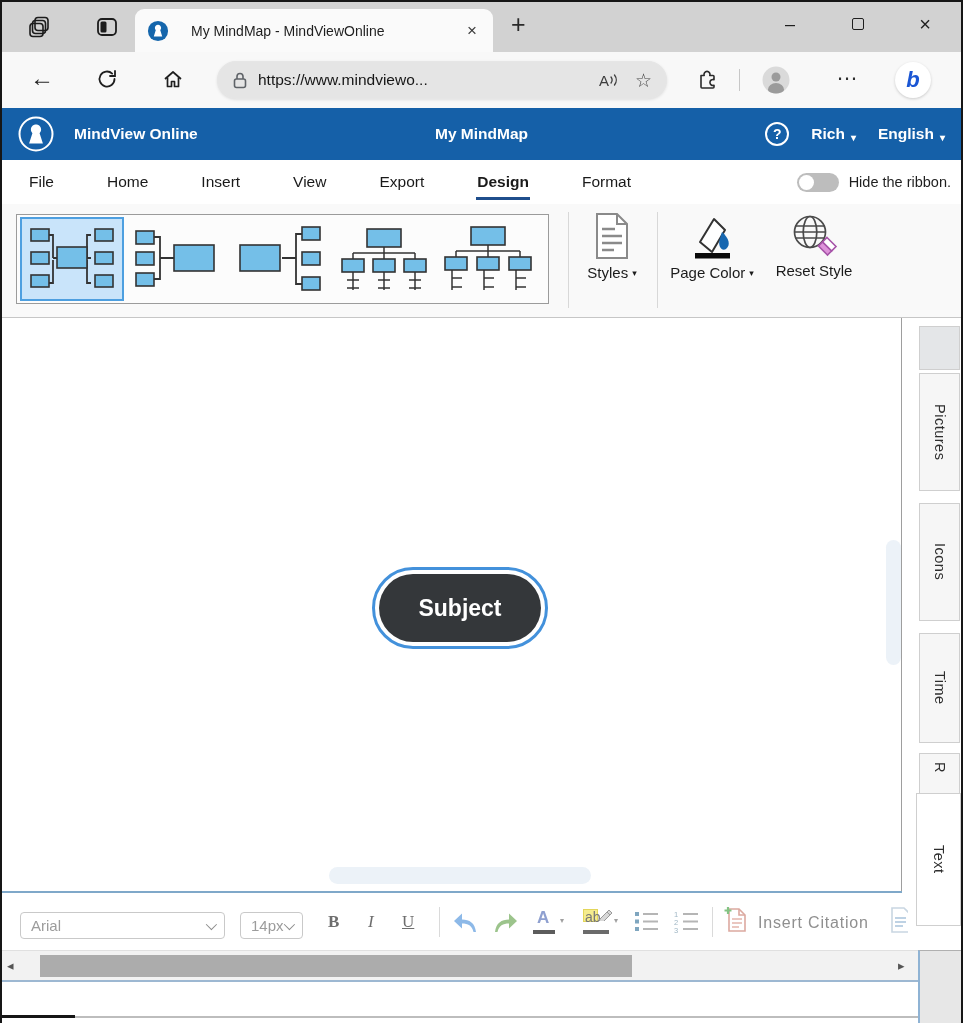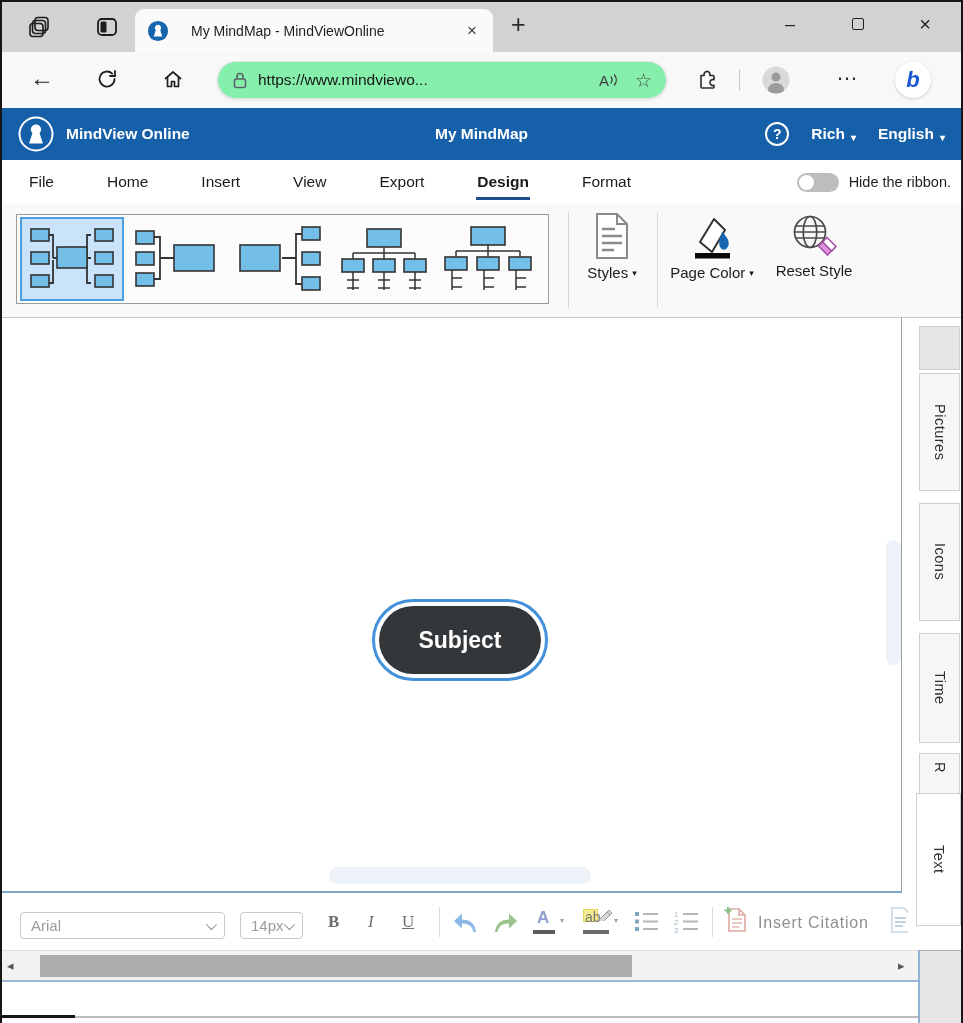--- a/index.html
+++ b/index.html
@@ -24,37 +24,37 @@
   .btn-max { left:833px; }
   .btn-close { left:900px; font-size:20px; }
   .max-box { width:12px; height:12px; border:1.6px solid #1f1f1f; border-radius:2px; }
 
   
   .toolbar { position:relative; height:56px; background:#f8f8f8; }
   .tb-icon { position:absolute; top:16px; color:#1f1f1f; }
   .back { left:28px; top:12px; font-size:24px; }
   .refresh { left:94px; }
   .home { left:160px; }
-  .addressbar { position:absolute; left:215px; top:9px; width:450px; height:38px; background:#86efac; border:1px solid #e6e6e6;
+  .addressbar { position:absolute; left:215px; top:9px; width:450px; height:38px; background:#e5e5e5; border:1px solid #e6e6e6;
                 border-radius:20px; box-shadow:0 1px 3px rgba(0,0,0,.10); display:flex; align-items:center; padding:0 14px; }
   .url { margin-left:10px; font-size:15.5px; color:#161616; white-space:nowrap; flex:1; }
   .readaloud { display:flex; align-items:center; margin-right:16px; }
   .readaloud .ra-a { font-size:15px; color:#3d3d3d; }
   .star { font-size:19px; color:#474747; }
   .ext { left:694px; top:15px; }
   .tb-divider { position:absolute; left:737px; top:17px; width:1px; height:22px; background:#c7c7c7; }
   .avatar { left:760px; top:14px; }
   .dots { left:834px; top:8px; font-size:22px; color:#2e2e2e; letter-spacing:1px; }
   .bing { position:absolute; left:893px; top:10px; width:36px; height:36px; border-radius:50%;
           background:#fff; box-shadow:0 1px 3px rgba(0,0,0,.18); display:flex; align-items:center; justify-content:center; }
   .bing .b { font-size:22px; font-weight:bold; color:#1a56d4; font-style:italic; line-height:1; }
 
   
   .appheader { position:relative; height:52px; background:#1560a8; display:flex; align-items:center; padding:0 16px; color:#fff; }
-  .brand { margin-left:12px; font-size:15.5px; font-weight:bold; }
+  .brand { margin-left:20px; font-size:15.5px; font-weight:bold; }
   .doc-title { position:absolute; left:0; right:0; text-align:center; font-size:15.5px; font-weight:bold; pointer-events:none; }
   .hdr-right { margin-left:auto; display:flex; align-items:center; gap:22px; z-index:2; }
   .help-circle { width:24px; height:24px; border:2px solid #fff; border-radius:50%; display:flex; align-items:center;
                  justify-content:center; font-size:14px; font-weight:bold; }
   .hdr-menu { font-size:15.5px; font-weight:bold; display:flex; align-items:flex-end; gap:6px; }
   .hdr-caret { font-size:10px; }
 
   
   .menubar { position:relative; height:44px; background:#fff; display:flex; align-items:center; padding-left:26px; gap:51px; }
   .menu-item { font-size:15.5px; color:#1a1a1a; padding:9px 1px; }
@@ -75,21 +75,21 @@
   .rb-label { margin-top:4px; font-size:15px; color:#1b1b1b; display:flex; align-items:center; gap:4px; white-space:nowrap; }
   .rb-caret { font-size:9px; color:#1b1b1b; }
 
   
   .main { position:relative; height:705px; }
   .left-col { position:absolute; left:0; top:0; width:916px; height:705px; }
   .canvas { position:absolute; left:0; top:0; width:900px; height:575px; background:#fff;
             border-right:1px solid #9e9e9e; }
   .canvas-bottom-line { position:absolute; left:0; top:573px; width:900px; height:2px; background:#7fa8c9; }
   .subject-outer { position:absolute; left:370px; top:249px; width:176px; height:82px; border:3px solid #4391db;
-                   border-radius:44px; background:#fff; padding:4px;margin-top:32px; }
+                   border-radius:44px; background:#fff; padding:4px; }
   .subject-inner { width:100%; height:100%; background:#34373a; border-radius:34px; display:flex; align-items:center;
                    justify-content:center; color:#fff; font-size:23px; font-weight:bold; }
   .v-thumb { position:absolute; left:884px; top:222px; width:15px; height:125px; border-radius:8px; background:#ecf2f8; }
   .h-thumb { position:absolute; left:327px; top:549px; width:262px; height:17px; border-radius:9px; background:#ecf2f8; }
 
   
   .fmt { position:absolute; left:0; top:575px; width:916px; height:57px; background:#fff; }
   .fmt-select { position:absolute; top:19px; height:27px; border:1px solid #c9c9c9; border-radius:4px; background:#fff;
                 display:flex; align-items:center; padding:0 10px; font-size:15px; color:#9c9c9c; }
   .sel-font { left:18px; width:205px;text-align:center; }

